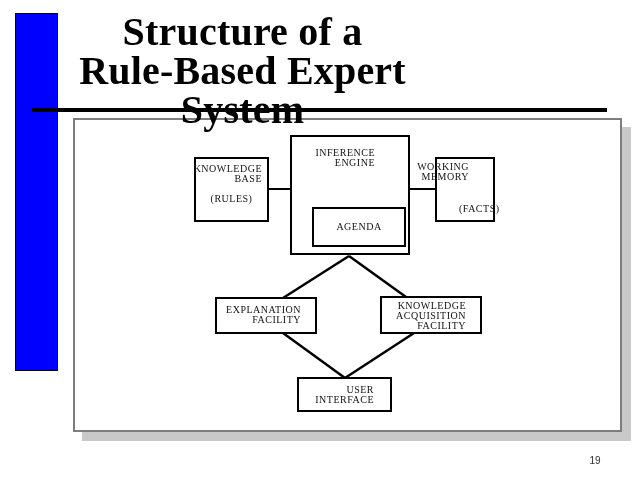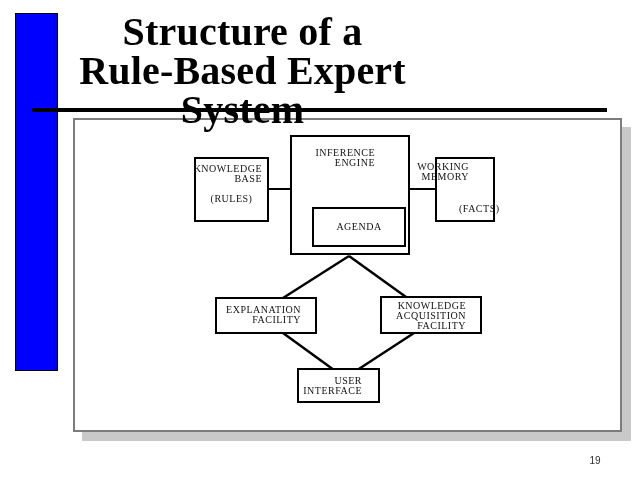--- a/index.html
+++ b/index.html
@@ -57,21 +57,21 @@
   .wm .sub { top:45px;padding-left:22px; }
 
   .agenda { left:237px; top:87px; width:94px; height:40px; }
 
   .ef  { left:140px; top:177px; width:102px; height:37px; }
   .ef .ra { right:14px; top:6px; }
 
   .kaf { left:305px; top:176px; width:102px; height:38px; }
   .kaf .ra { right:14px; top:3px; }
 
-  .ui  { left:222px; top:248px; width:83px;  height:35px; }
+  .ui  { left:222px; top:257px; width:95px;  height:35px; }
   .ui .ra { right:16px; top:6px; }
 
   
   .conn { position:absolute; height:2px; background:#000; }
   .conn-left  { left:194px; top:68px; width:23px; }
   .conn-right { left:333px; top:68px; width:29px; }
 
   
   .links { position:absolute; left:0; top:0; width:549px; height:314px; }
 

